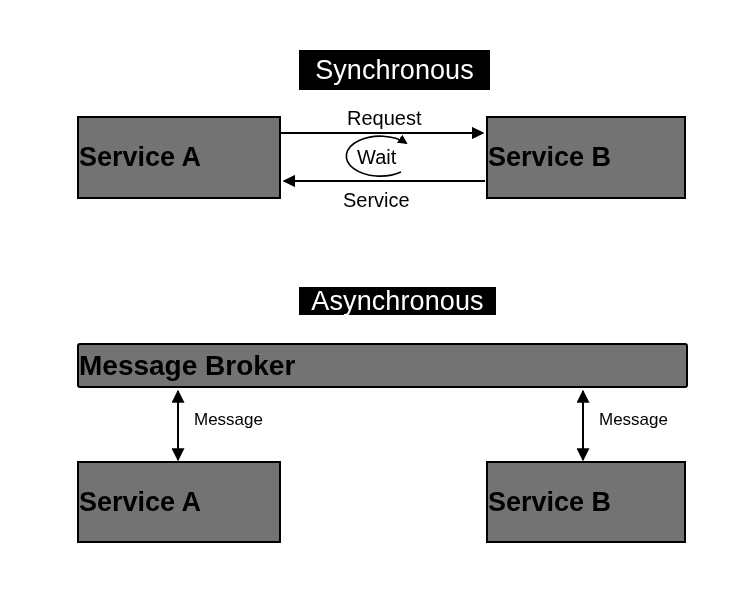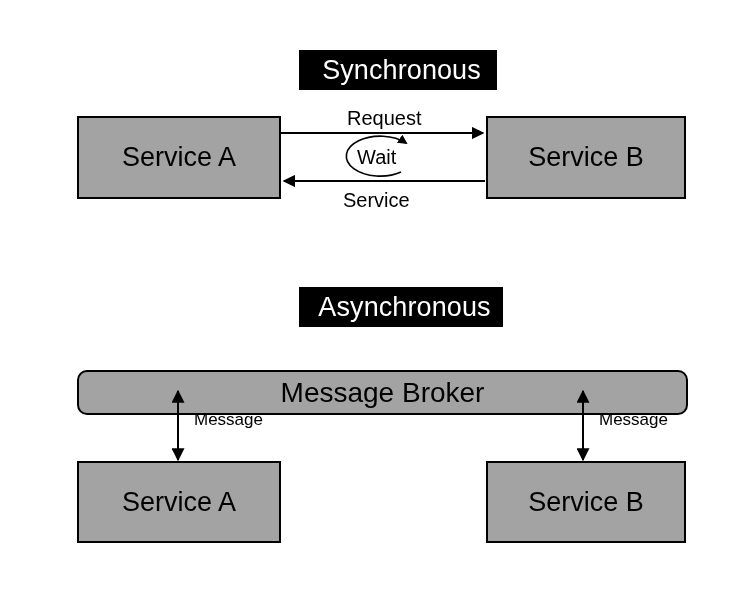--- a/index.html
+++ b/index.html
@@ -26,47 +26,45 @@
     position: absolute;
     background: #000000;
     color: #ffffff;
     display: flex;
     align-items: center;
     justify-content: center;
     font-size: 27px;
     letter-spacing: 0.1px;
     line-height: 1;
     white-space: nowrap;
-    padding-left: 7px;
   }
   #chip-sync  { left: 299px; top: 50px;  width: 191px; height: 40px; }
-  #chip-async { left: 299px; top: 287px; width: 197px; height: 40px; }
+  #chip-async { left: 299px; top: 287px; width: 197px; height: 28px; }
 
   
   .node-box {
     position: absolute;
-    background: #a3a3a3;
+    background: #737373;
     border: 2.4px solid #000000;
     display: flex;
     align-items: center;
-    justify-content: center;
     font-size: 27px;
     line-height: 1;
     white-space: nowrap;
     box-sizing: border-box;
+    font-weight: bold;
   }
   #box-sync-a   { left: 77px;  top: 116px; width: 204px; height: 83px; }
   #box-sync-b   { left: 486px; top: 116px; width: 200px; height: 83px; }
   #box-async-a  { left: 77px;  top: 461px; width: 204px; height: 82px; }
   #box-async-b  { left: 486px; top: 461px; width: 200px; height: 82px; }
   #box-broker {
     left: 77px; top: 343px; width: 611px; height: 45px;
-    border-radius: 10px;
+    border-radius: 3px;
     font-size: 28px;
-    margin-top: 27px;
   }
 
   
   .edge-label {
     position: absolute;
     font-size: 20px;
     line-height: 1;
     white-space: nowrap;
     color: #000000;
   }

